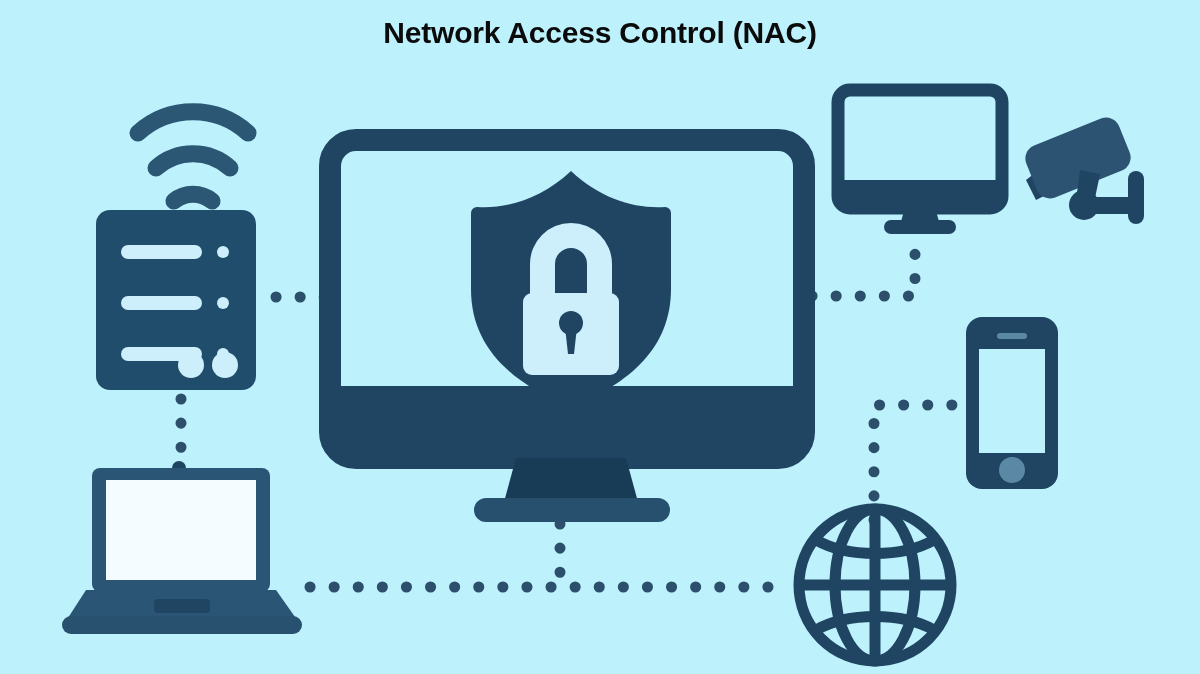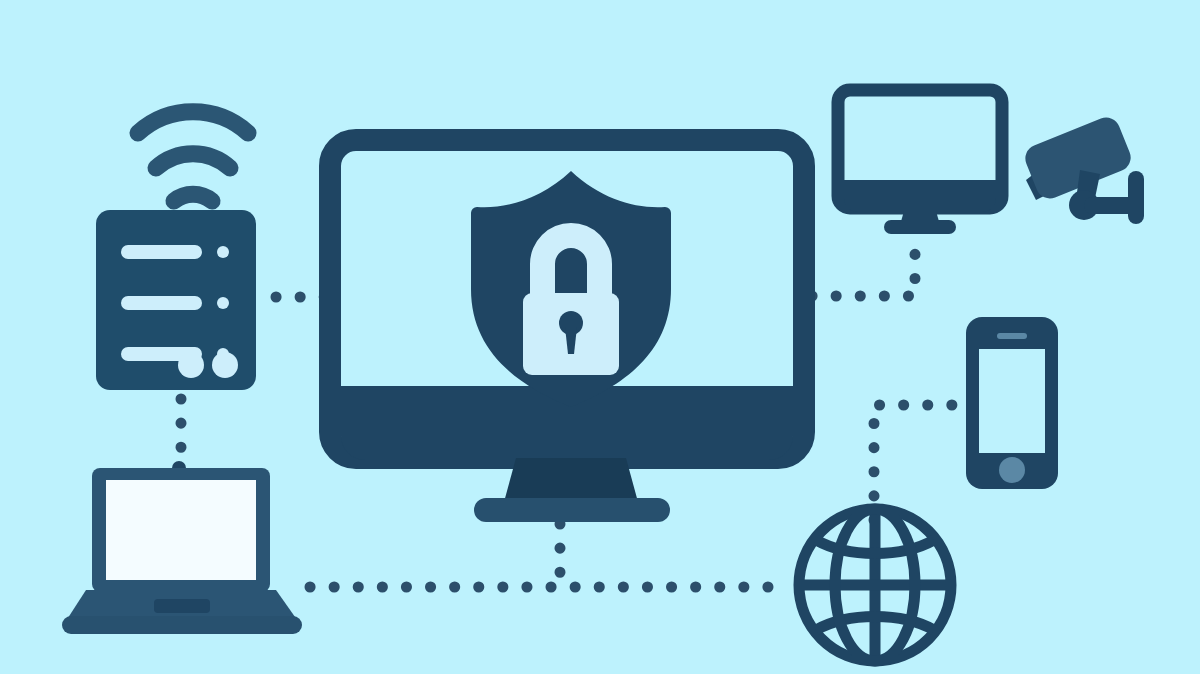--- a/index.html
+++ b/index.html
@@ -29,20 +29,21 @@
   }
   .node { position: absolute; }
   svg { display: block; overflow: visible; }
   .link { position: absolute; }
 </style>
 </head>
 <body>
 
 <div id="stage">
 
+  <div id="title">Network Access Control (NAC)</div>
 
   <svg class="link" style="left:0; top:0;" width="1200" height="674">
     <g stroke="#2c4f6b" stroke-width="11" stroke-linecap="round" fill="none" stroke-dasharray="0.1 24">
 
       <path d="M276 297 H 330"></path>
 
       <path d="M181 399 V 462"></path>
 
       <path d="M812 296 H 915 V 235"></path>
 

